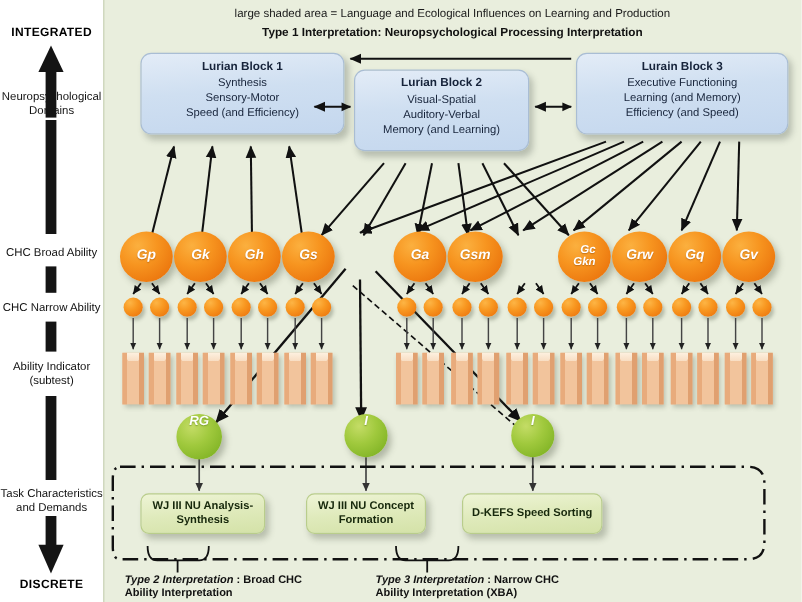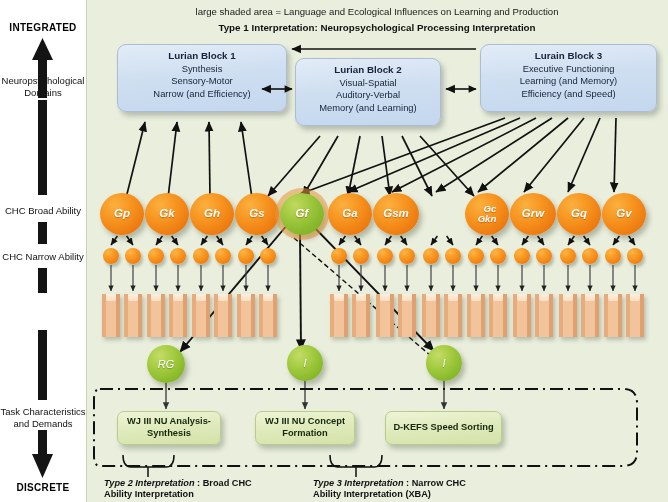--- a/index.html
+++ b/index.html
@@ -91,22 +91,22 @@
     content:""; position:absolute; left:0; top:0; width:100%; height:100%;
     background:
       linear-gradient(90deg, #e8ab7c 0 4px, rgba(0,0,0,0) 4px calc(100% - 4px), #e0a070 calc(100% - 4px) 100%);
   }
 
   
   .tcirc {
     position:absolute; border-radius:50%;
     background:radial-gradient(circle at 34% 28%, #c4dc66 0%, #a0c93d 42%, #83b527 80%, #6f9e1d 100%);
     box-shadow:3px 4px 5px rgba(70,80,60,.34);
-    color:#fff; font-style:italic; font-weight:normal; font-size:11px;
-    display:flex; align-items:center; justify-content:center;
+    color:#fff; font-style:italic; font-weight:bold; font-size:11px;
+    display:flex; align-items:flex-start; justify-content:center;
     text-shadow:0 1px 1px rgba(70,110,10,.5);
   }
 
   
   .tbox {
     position:absolute;
     background:linear-gradient(175deg,#eef4d6 0%, #dfeabb 50%, #d4e2a8 100%);
     border:1px solid #b9cd8b; border-radius:7px;
     box-shadow:3px 4px 5px rgba(70,80,60,.30);
     color:#17280c; font-weight:bold; font-size:9.3px; line-height:11.6px;
@@ -135,20 +135,24 @@
 
   <div class="axis-label" style="left:0px; top:75px; width:86px;">
     <span>Neuropsychological</span><br>
     <span>Domains</span>
   </div>
 
   <div class="axis-label" style="left:0px; top:205px; width:86px;">CHC Broad Ability</div>
 
   <div class="axis-label" style="left:0px; top:251px; width:86px;">CHC Narrow Ability</div>
 
+  <div class="axis-label" style="left:0px; top:300px; width:86px;">
+    <span>Ability Indicator</span><br>
+    <span>(subtest)</span>
+  </div>
 
   <div class="axis-label" style="left:0px; top:406px; width:86px;">
     <span>Task Characteristics</span><br>
     <span>and Demands</span>
   </div>
 
   <div class="axis-strong" style="left:0px; top:482px; width:86px;">DISCRETE</div>
 
   <div class="axis-bar" style="left:38px; top:100px; width:9px; height:95px;"></div>
   <div class="axis-bar" style="left:38px; top:222px; width:9px; height:22px;"></div>
@@ -157,21 +161,21 @@
 
   <div class="cap-top1">large shaded area = Language and Ecological Influences on Learning and Production</div>
   <div class="cap-top2">
     <span class="ital">Type 1 Interpretation</span><span>: Neuropsychological Processing Interpretation</span>
   </div>
 
   <div class="lblock" style="left:117px; top:44px; width:170px; height:68px;">
     <b>Lurian Block 1</b>
     <span>Synthesis</span><br>
     <span>Sensory-Motor</span><br>
-    <span>Narrow (and Efficiency)</span>
+    <span>Speed (and Efficiency)</span>
   </div>
 
   <div class="lblock" style="left:295px; top:58px; width:146px; height:68px;">
     <b>Lurian Block 2</b>
     <span>Visual-Spatial</span><br>
     <span>Auditory-Verbal</span><br>
     <span>Memory (and Learning)</span>
   </div>
 
   <div class="lblock" style="left:480px; top:44px; width:177px; height:68px;">
@@ -275,23 +279,20 @@
     <span>Gp</span>
   </div>
   <div class="oval" style="left:145px; top:193px; width:44px; height:42px;">
     <span>Gk</span>
   </div>
   <div class="oval" style="left:190px; top:193px; width:44px; height:42px;">
     <span>Gh</span>
   </div>
   <div class="oval" style="left:235px; top:193px; width:44px; height:42px;">
     <span>Gs</span>
-  </div>
-  <div class="oval green halo" style="left:280px; top:193px; width:44px; height:42px;">
-    <span>Gf</span>
   </div>
   <div class="oval" style="left:328px; top:193px; width:44px; height:42px;">
     <span>Ga</span>
   </div>
   <div class="oval" style="left:373px; top:193px; width:46px; height:42px;">
     <span>Gsm</span>
   </div>
   <div class="oval" style="left:465px; top:193px; width:44px; height:42px;">
     <div>
       <div class="two">Gc</div>

